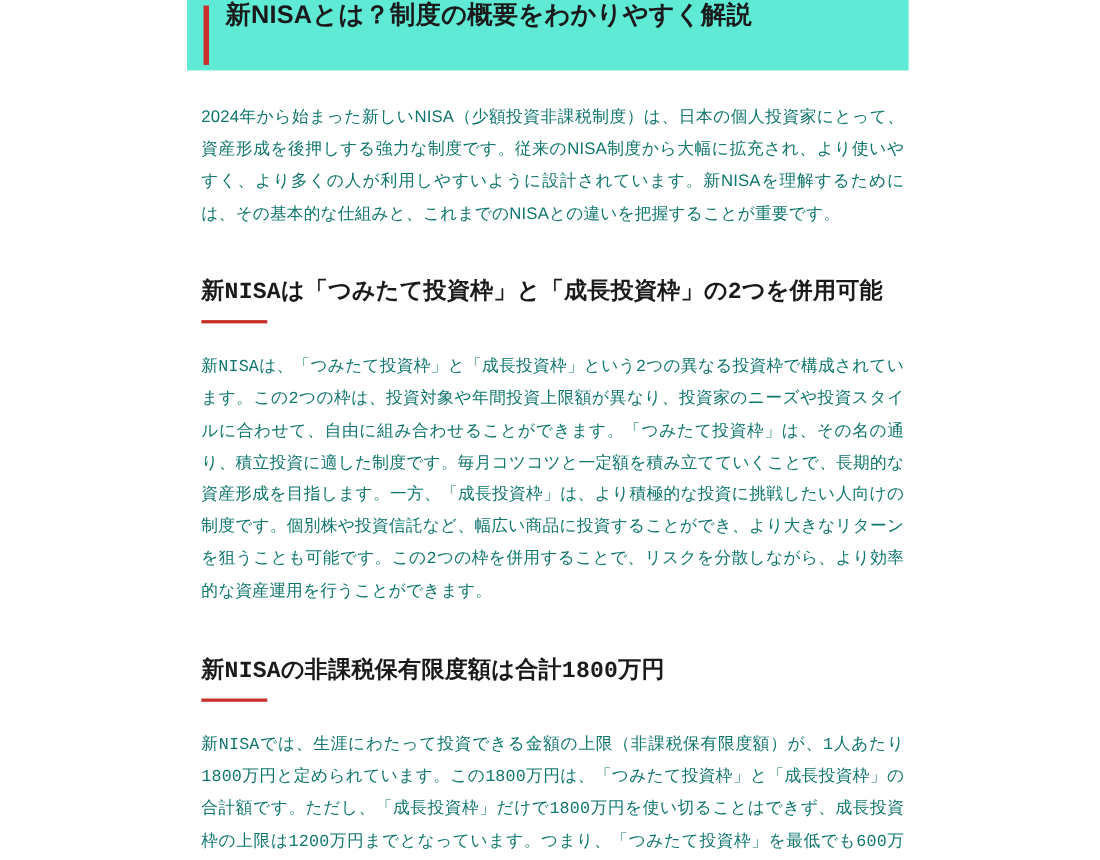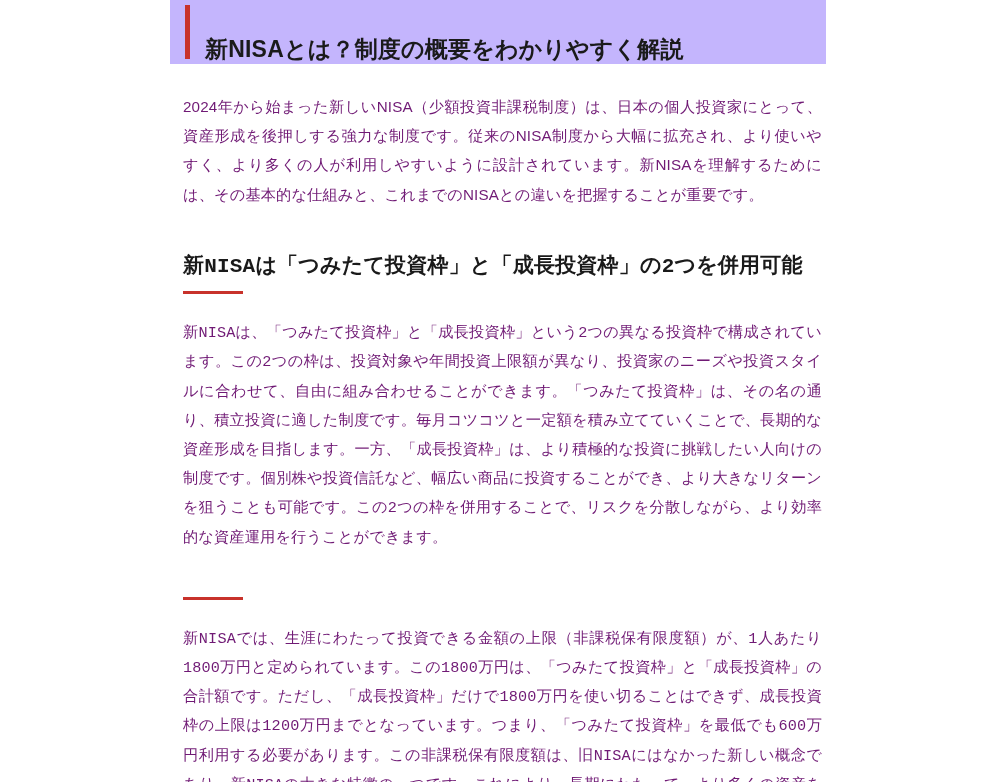--- a/index.html
+++ b/index.html
@@ -24,26 +24,26 @@
   .content-column {
     position: absolute;
     left: 170px;
     top: 0;
     width: 660px;
   }
 
   
   .title-band {
     position: relative;
-    background: #c4b5fd;
+    background: #5eead4;
     width: 656px;
     height: 64px;
     box-sizing: border-box;
     display: flex;
-    align-items: flex-end;
+    align-items: flex-start;
   }
   .title-accent-bar {
     position: absolute;
     left: 15px;
     top: 5px;
     width: 5px;
     height: 54px;
     background: #c8322b;
   }
   .title-text {
@@ -56,21 +56,21 @@
     line-height: 1.2;
   }
 
   
   .body-text {
     margin: 0;
     padding-left: 13px;
     padding-right: 8px;
     font-size: 15.2px;
     line-height: 29.2px;
-    color: #701a75;
+    color: #0f766e;
     text-align: justify;
     text-justify: inter-character;
     letter-spacing: 0.15px;
   }
 
   .intro-block {
     margin-top: 28px;
   }
 
   
@@ -117,18 +117,19 @@
       <p class="body-text">2024年から始まった新しいNISA（少額投資非課税制度）は、日本の個人投資家にとって、資産形成を後押しする強力な制度です。従来のNISA制度から大幅に拡充され、より使いやすく、より多くの人が利用しやすいように設計されています。新NISAを理解するためには、その基本的な仕組みと、これまでのNISAとの違いを把握することが重要です。</p>
     </div>
 
     <div class="section section-gap">
       <h2 class="section-heading">新NISAは「つみたて投資枠」と「成長投資枠」の2つを併用可能</h2>
       <div class="section-rule"></div>
       <p class="body-text section-body">新NISAは、「つみたて投資枠」と「成長投資枠」という2つの異なる投資枠で構成されています。この2つの枠は、投資対象や年間投資上限額が異なり、投資家のニーズや投資スタイルに合わせて、自由に組み合わせることができます。「つみたて投資枠」は、その名の通り、積立投資に適した制度です。毎月コツコツと一定額を積み立てていくことで、長期的な資産形成を目指します。一方、「成長投資枠」は、より積極的な投資に挑戦したい人向けの制度です。個別株や投資信託など、幅広い商品に投資することができ、より大きなリターンを狙うことも可能です。この2つの枠を併用することで、リスクを分散しながら、より効率的な資産運用を行うことができます。</p>
     </div>
 
     <div class="section section-gap">
+      <h2 class="section-heading">新NISAの非課税保有限度額は合計1800万円</h2>
       <div class="section-rule"></div>
       <p class="body-text section-body">新NISAでは、生涯にわたって投資できる金額の上限（非課税保有限度額）が、1人あたり1800万円と定められています。この1800万円は、「つみたて投資枠」と「成長投資枠」の合計額です。ただし、「成長投資枠」だけで1800万円を使い切ることはできず、成長投資枠の上限は1200万円までとなっています。つまり、「つみたて投資枠」を最低でも600万円利用する必要があります。この非課税保有限度額は、旧NISAにはなかった新しい概念であり、新NISAの大きな特徴の一つです。これにより、長期にわたって、より多くの資産を非課税で運用できるようになりました。</p>
     </div>
 
   </div>
 </div>
 
 </body></html>

